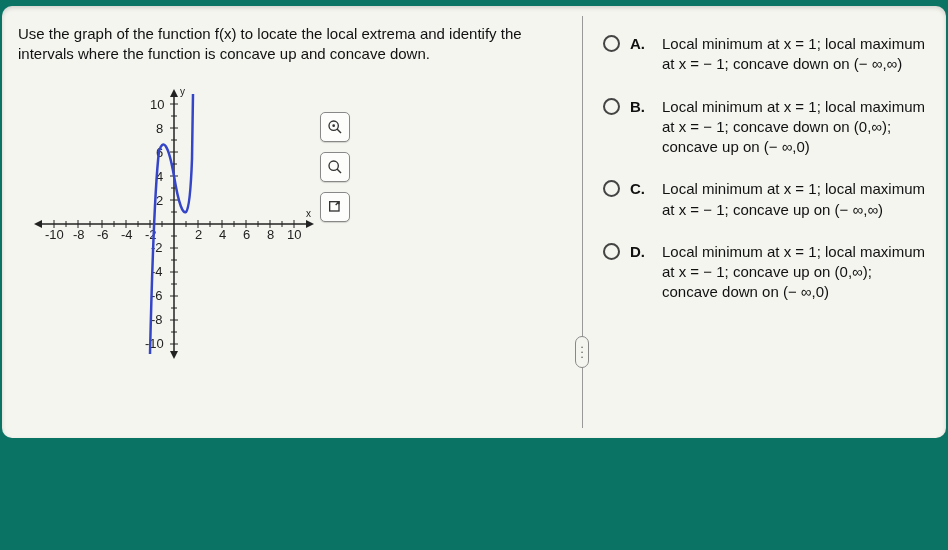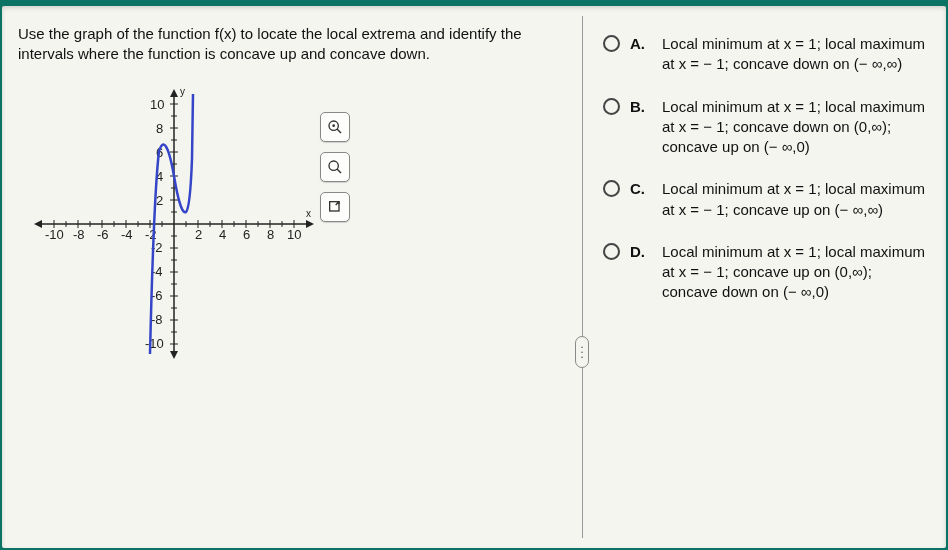--- a/index.html
+++ b/index.html
@@ -7,23 +7,23 @@
   width: 948px;
   height: 550px;
   background: #0a7364;
   font-family: Arial, sans-serif;
   padding: 6px 2px 2px 2px;
   overflow: hidden;
 }
 .container {
   background: #f5f5f0;
   width: 100%;
-  height: 542px;
-  display: flex;
-  border-radius: 2px;
+  height: 432px;
+  display: flex;
+  border-radius: 10px;
   box-shadow: inset 0 2px 4px rgba(0,0,0,0.15);
 }
 .left-pane {
   flex: 0 0 580px;
   padding: 18px 16px 10px 16px;
   position: relative;
 }
 .divider {
   flex: 0 0 1px;
   background: #999;

